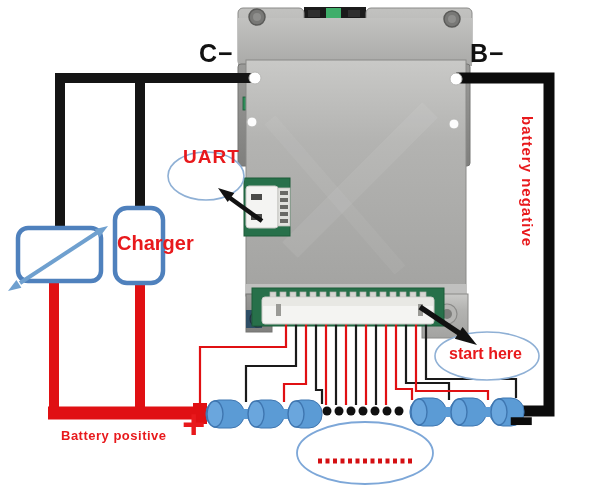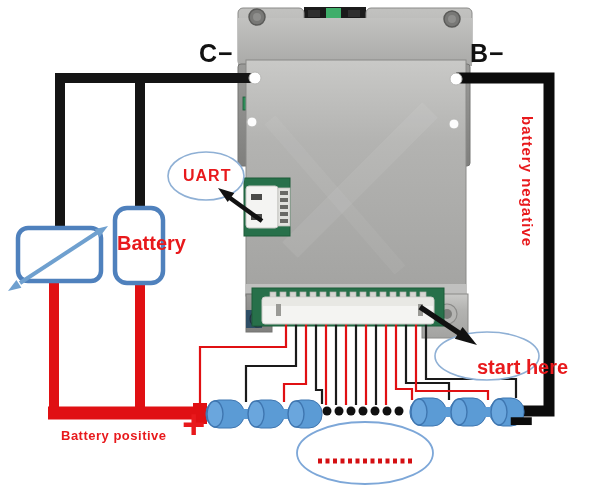--- a/index.html
+++ b/index.html
@@ -12,24 +12,24 @@
     position:absolute;font-weight:bold;white-space:nowrap;line-height:1.05;
     color:#e8191c;user-select:none;
   }
   .lbl-dark{color:#111111;}
   .c-minus{left:199px;top:40px;font-size:25px;letter-spacing:1px;}
   .b-minus{left:470px;top:40px;font-size:25px;letter-spacing:1px;}
   .batt-neg{
     left:519px;top:116px;font-size:15px;
     writing-mode:vertical-rl;letter-spacing:1px;
   }
-  .uart{left:183px;top:168px;font-size:16px;letter-spacing:1px;text-align:right;}
+  .uart{left:183px;top:147px;font-size:19px;letter-spacing:1px;text-align:right;}
   .load{left:28px;top:237px;font-size:29px;}
   .charger{left:117px;top:233px;font-size:20px;}
-  .start-here{left:449px;top:357px;font-size:20px;margin-left:28px;}
+  .start-here{left:449px;top:346px;font-size:16px;}
   .batt-pos{left:61px;top:429px;font-size:13px;letter-spacing:0.5px;}
   .plus{left:182px;top:403px;font-size:40px;font-weight:900;}
   .minus{left:509px;top:399px;font-size:42px;font-weight:900;color:#0b0b0b;transform:scaleY(1.7);}
 </style>
 </head>
 <body>
 
 <div id="stage">
 
 <svg width="605" height="488" viewBox="0 0 605 488">
@@ -212,19 +212,19 @@
     <line x1="20" y1="283" x2="98" y2="232" stroke="#6fa0cf" stroke-width="4"></line>
     <polygon points="8,291 21.4,287.7 16.4,280.1" fill="#6fa0cf"></polygon>
     <polygon points="108,226 99.6,236.9 94.6,229.3" fill="#6fa0cf"></polygon>
   </g>
 </svg>
 
 <div class="label lbl-dark c-minus">C−</div>
 <div class="label lbl-dark b-minus">B−</div>
 <div class="label batt-neg">battery negative</div>
 <div class="label uart">UART</div>
-<div class="label charger">Battery</div>
+<div class="label charger">Charger</div>
 <div class="label start-here">start here</div>
 <div class="label batt-pos">Battery positive</div>
 <div class="label plus">+</div>
 <div class="label minus">−</div>
 
 </div>
 
 </body></html>

